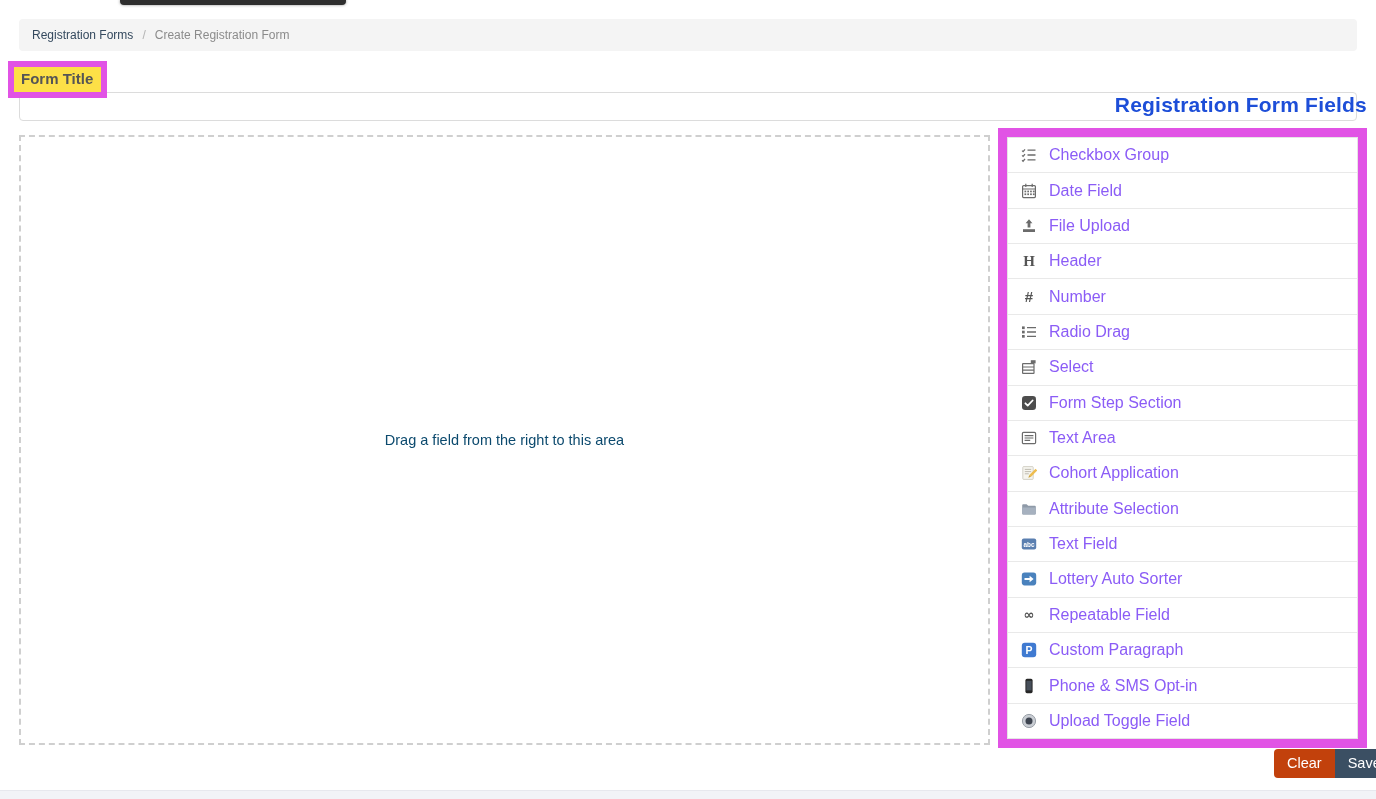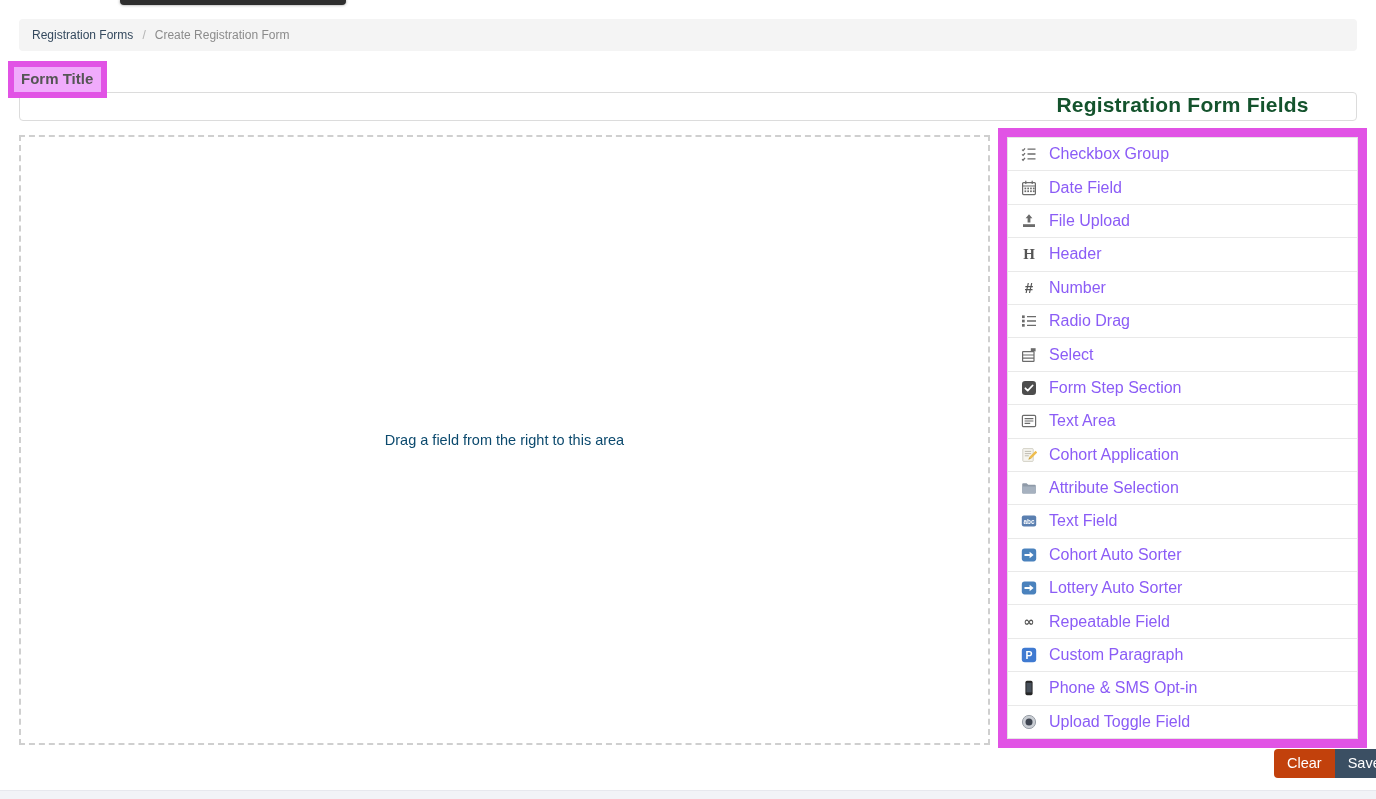--- a/index.html
+++ b/index.html
@@ -13,32 +13,32 @@
 
   
   .breadcrumb { left:19px; top:19px; width:1338px; height:32px; background:#f4f4f4;
                 border-radius:4px; display:flex; align-items:center; padding:0 13px;
                 font-size:12px; }
   .crumb-link { color:#34495e; cursor:pointer; }
   .crumb-sep { color:#b3b3b3; margin:0 9px; }
   .crumb-current { color:#8b8b8b; }
 
   
-  .form-title-box { left:8px; top:61px; border:6px solid #e153e5; background:#f0abfc;
+  .form-title-box { left:8px; top:61px; border:6px solid #e153e5; background:#fde047;
                     padding:3px 8px 4px 7px; z-index:5; }
   .form-title-label { font-size:15px; font-weight:bold; color:#555; white-space:nowrap; }
 
   
   .form-title-input { left:19px; top:92px; width:1338px; height:29px; border:1px solid #dcdcdc;
                       border-radius:4px; background:#fff; padding:0 10px; font-size:14px;
                       color:#555; outline:none; }
 
   
-  .fields-heading { left:998px; top:93px; width:369px; text-align:center; z-index:6;
-                    font-size:21px; font-weight:bold; color:#14532d; letter-spacing:.2px; }
+  .fields-heading { left:998px; top:93px; width:369px; text-align:right; z-index:6;
+                    font-size:21px; font-weight:bold; color:#1d4ed8; letter-spacing:.2px; }
 
   
   .drop-area { left:19px; top:135px; width:971px; height:610px; border:2px dashed #cfcfcf;
                display:flex; align-items:center; justify-content:center; }
   .drop-hint { color:#0c4a6e; font-size:14.5px; }
 
   
   .fields-panel { left:998px; top:128px; width:369px; height:620px; border:9px solid #e153e5;
                   background:#fff; z-index:4; }
   .fields-list { width:100%; height:100%; display:flex; flex-direction:column;
@@ -226,29 +226,20 @@
         </span>
         <span class="field-label">Text Field</span>
       </div>
       <div class="field-row">
         <span class="field-icon">
           <svg viewBox="0 0 16 16" width="16" height="16">
             <rect x="0.8" y="1.6" width="14.4" height="12.8" rx="2.8" fill="#4a82bd"></rect>
             <path d="M3.5 7h5.1V4.8L12.6 8l-4 3.2V8.9H3.5z" fill="#fff"></path>
           </svg>
         </span>
-        <span class="field-label">Cohort Auto Sorter</span>
-      </div>
-      <div class="field-row">
-        <span class="field-icon">
-          <svg viewBox="0 0 16 16" width="16" height="16">
-            <rect x="0.8" y="1.6" width="14.4" height="12.8" rx="2.8" fill="#4a82bd"></rect>
-            <path d="M3.5 7h5.1V4.8L12.6 8l-4 3.2V8.9H3.5z" fill="#fff"></path>
-          </svg>
-        </span>
         <span class="field-label">Lottery Auto Sorter</span>
       </div>
       <div class="field-row">
         <span class="field-icon">
           <svg viewBox="0 0 16 16" width="16" height="16">
             <text x="8" y="12.4" text-anchor="middle" font-family="DejaVu Sans, sans-serif" font-size="13" font-weight="bold" fill="#4f4f4f">∞</text>
           </svg>
         </span>
         <span class="field-label">Repeatable Field</span>
       </div>

